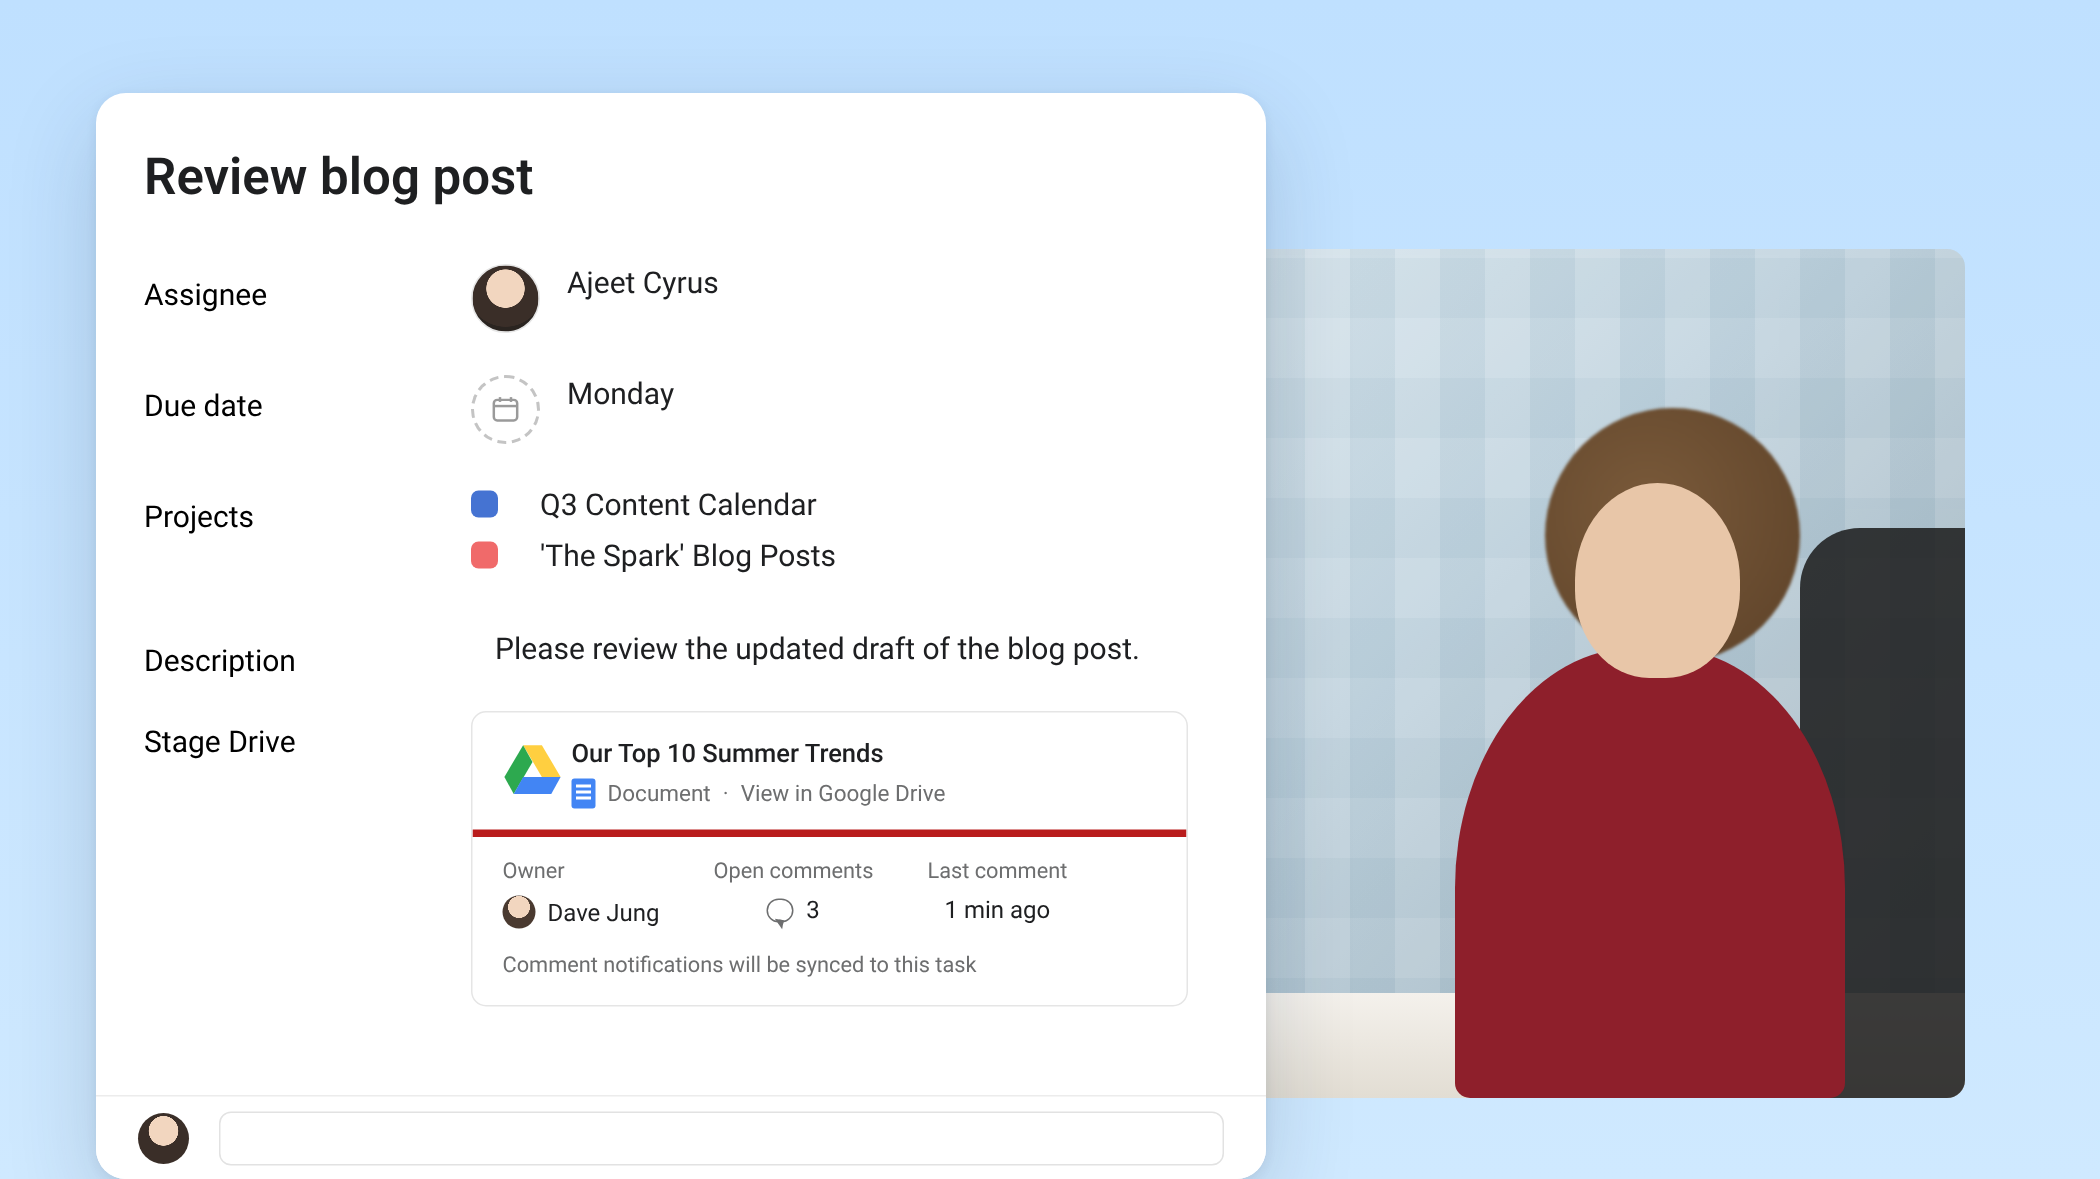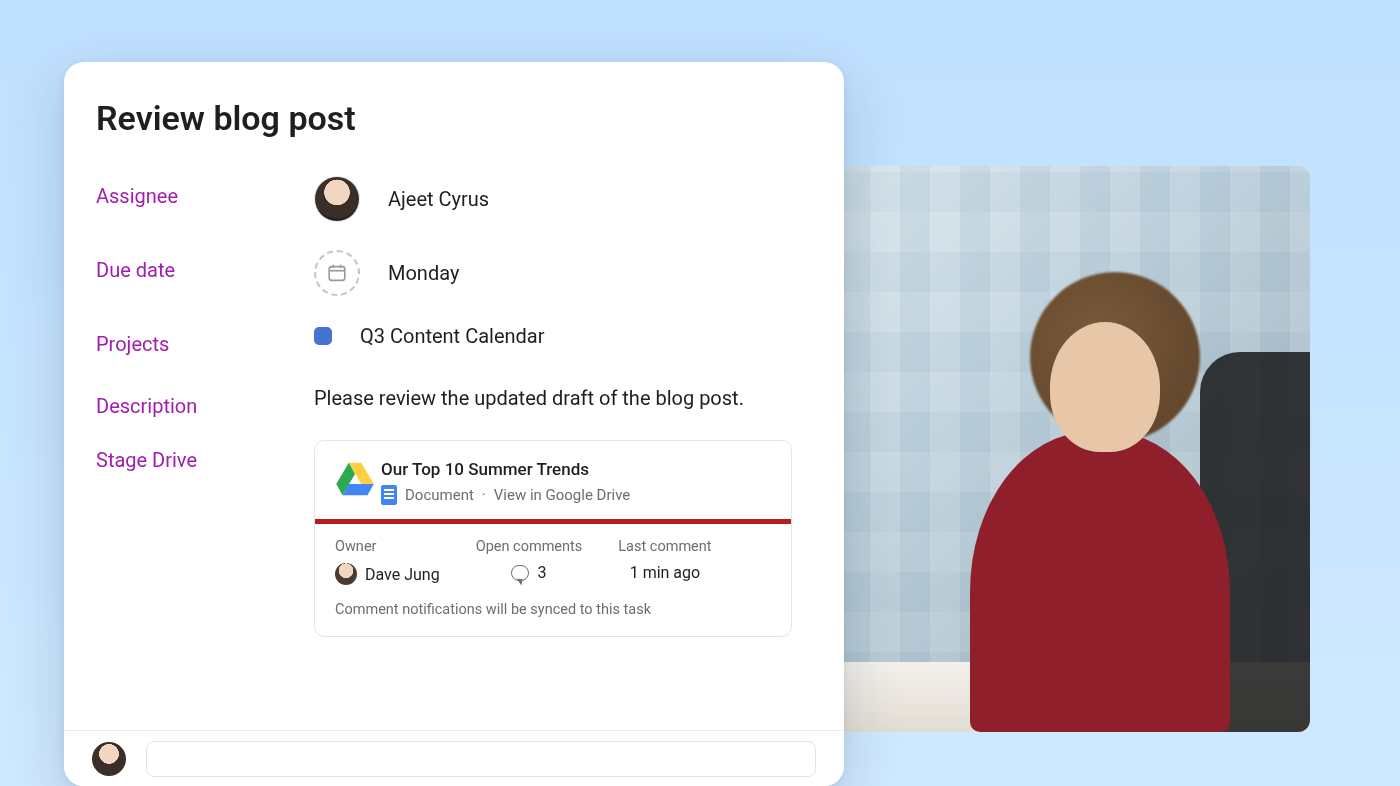--- a/index.html
+++ b/index.html
@@ -104,32 +104,31 @@
   }
   .row {
     display: flex;
     align-items: flex-start;
     margin-bottom: 28px;
   }
   .label {
     width: 218px;
     flex-shrink: 0;
     font-size: 20px;
-    color: #a21caf;
+    color: #000000;
     padding-top: 8px;
   }
   .value {
     flex: 1;
     font-size: 20px;
     color: #1e1f21;
   }
   .assignee-val, .duedate-val {
     display: flex;
-    align-items: center;
-    gap: 28px;
+    gap: 18px;
   }
   .avatar {
     width: 46px; height: 46px; border-radius: 50%;
     background: radial-gradient(circle at 50% 35%, #f2d6bf 0 35%, #3a2e28 36% 70%, #2a2420 71% 100%);
     border: 1px solid #e6e6e6;
     flex-shrink: 0;
   }
   .cal-circle {
     width: 46px; height: 46px; border-radius: 50%;
     border: 2px dashed #c4c4c4;
@@ -149,21 +148,21 @@
   .proj-chip.blue { background: #4573d2; }
   .proj-chip.red  { background: #f06a6a; }
   .stage-pill {
     display: inline-block;
     background: #f1bd34;
     color: #6b4e00;
     font-size: 17px;
     padding: 6px 16px;
     border-radius: 18px;
   }
-  .desc-text { font-size: 20px; color: #1e1f21; }
+  .desc-text { font-size: 20px; color: #1e1f21; margin-left: 16px; }
 
   .drive-card {
     border: 1px solid #e5e5e5;
     border-radius: 10px;
     overflow: hidden;
     width: 478px;
   }
   .drive-top {
     display: flex;
     gap: 6px;
@@ -278,20 +277,24 @@
     </div>
   </div>
 
   <div class="row">
     <div class="label">Projects</div>
     <div class="value">
       <div class="proj-line">
         <span class="proj-chip blue"></span>
         <span>Q3 Content Calendar</span>
       </div>
+      <div class="proj-line">
+        <span class="proj-chip red"></span>
+        <span>'The Spark' Blog Posts</span>
+      </div>
     </div>
   </div>
 
 
   <div class="row" style="margin-bottom:22px;">
     <div class="label">Description</div>
     <div class="value desc-text">Please review the updated draft of the blog post.</div>
   </div>
 
   <div class="row">

